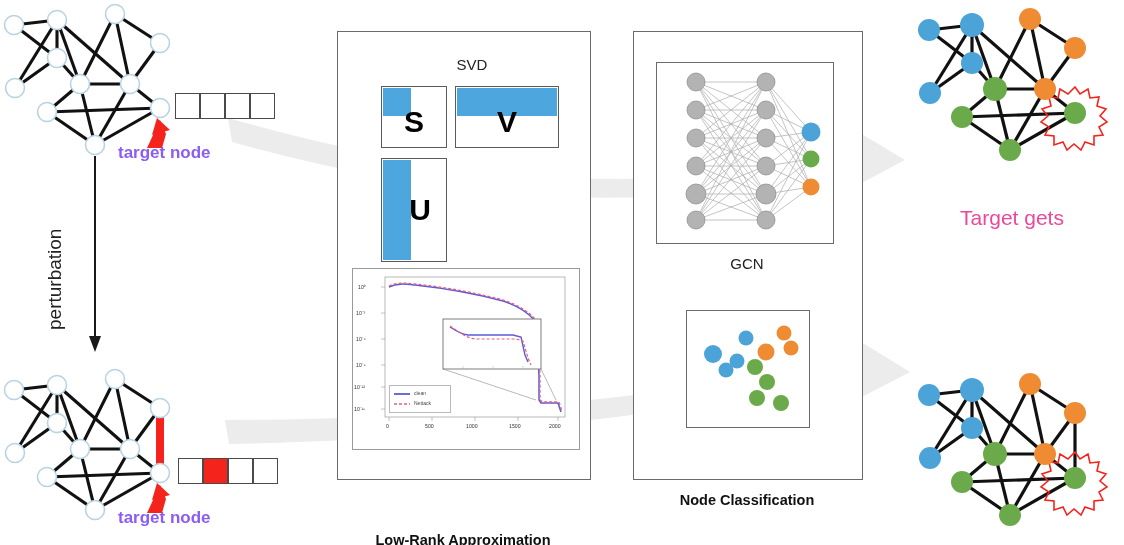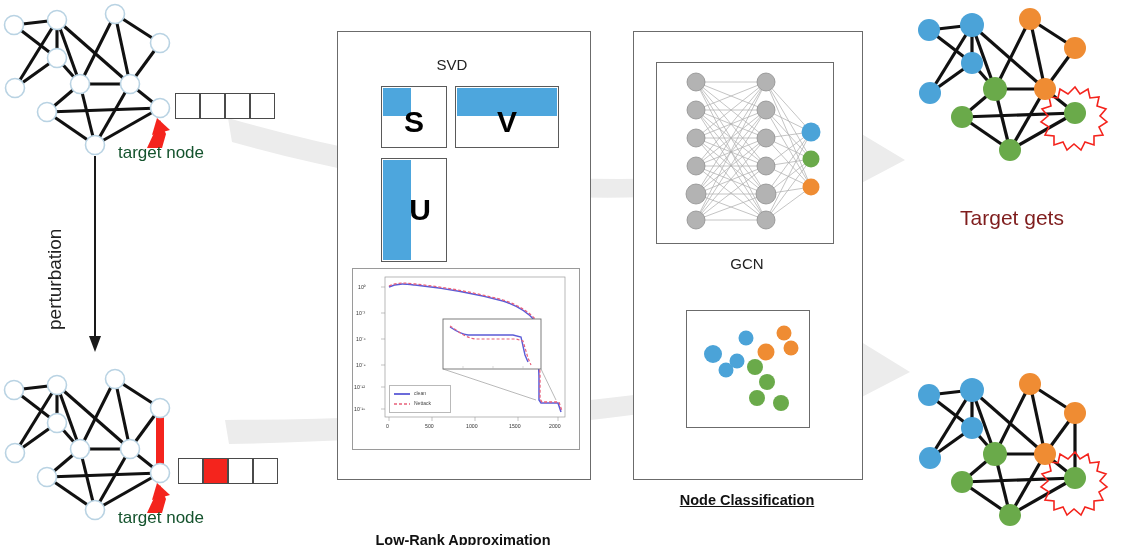--- a/index.html
+++ b/index.html
@@ -6,24 +6,24 @@
   body{width:1124px;height:545px;position:relative;overflow:hidden;
        font-family:"Liberation Sans", sans-serif;}
   #root{position:absolute;left:0;top:0;width:1124px;height:545px;}
   svg.layer{position:absolute;left:0;top:0;width:1124px;height:545px;overflow:visible;}
   .panel{position:absolute;border:1.5px solid #6b6b6b;background:#ffffff;}
   .panel-caption{position:absolute;text-align:center;font-weight:bold;font-size:14.5px;color:#111;}
   .plain-label{position:absolute;text-align:center;color:#222;}
   .mat{position:absolute;border:1.6px solid #5a5a5a;background:#ffffff;box-sizing:border-box;}
   .mat-letter{position:absolute;font-weight:bold;color:#000;display:flex;align-items:center;justify-content:center;}
   .mat-fill{position:absolute;background:#4da6dd;}
-  .redlabel{position:absolute;color:#14532d;font-size:17px;white-space:nowrap;}
+  .redlabel{position:absolute;color:#8b5cf6;font-size:17px;white-space:nowrap;font-weight:bold;}
   .vertlabel{position:absolute;color:#222;font-size:19px;white-space:nowrap;
              transform-origin:0 0;transform:rotate(-90deg);}
-  .bigtext{position:absolute;text-align:center;font-size:21px;color:#7f1d1d;line-height:1.25;}
+  .bigtext{position:absolute;text-align:center;font-size:21px;color:#ec4899;line-height:1.25;}
   .featcell{position:absolute;border:1.4px solid #4a4a4a;box-sizing:border-box;background:#fff;}
   .featcell.on{background:#f4241d;}
   .chartbox{position:absolute;border:1px solid #9a9a9a;background:#fff;}
   .tick{position:absolute;color:#333;font-size:5.2px;white-space:nowrap;}
   .legendbox{position:absolute;border:0.8px solid #b9b9b9;background:#fff;}
   .legtxt{position:absolute;font-size:5px;color:#444;white-space:nowrap;}
 </style>
 </head>
 <body>
 
@@ -146,21 +146,21 @@
 
   <div>
     <div class="featcell" style="left:178px;top:458px;width:25px;height:26px;"></div>
     <div class="featcell on" style="left:203px;top:458px;width:25px;height:26px;"></div>
     <div class="featcell" style="left:228px;top:458px;width:25px;height:26px;"></div>
     <div class="featcell" style="left:253px;top:458px;width:25px;height:26px;"></div>
   </div>
 
   <div class="panel" style="left:337px;top:31px;width:252px;height:447px;"></div>
 
-  <div class="plain-label" style="left:337px;top:56px;width:230px;font-size:15px;">SVD</div>
+  <div class="plain-label" style="left:337px;top:56px;width:230px;font-size:15px;padding-left:20px;">SVD</div>
 
   <div>
     <div class="mat" style="left:381px;top:86px;width:66px;height:62px;"></div>
     <div class="mat-fill" style="left:383px;top:88px;width:28px;height:28px;"></div>
     <div class="mat-letter" style="left:381px;top:96px;width:66px;height:52px;font-size:30px;">S</div>
   </div>
 
   <div>
     <div class="mat" style="left:455px;top:86px;width:104px;height:62px;"></div>
     <div class="mat-fill" style="left:457px;top:88px;width:100px;height:28px;"></div>
@@ -340,21 +340,21 @@
       <circle cx="81" cy="72" r="8" fill="#6aaa4a"></circle>
       <circle cx="71" cy="88" r="8" fill="#6aaa4a"></circle>
       <circle cx="95" cy="93" r="8" fill="#6aaa4a"></circle>
       <circle cx="80" cy="42" r="8.5" fill="#ef8c33"></circle>
       <circle cx="98" cy="23" r="7.5" fill="#ef8c33"></circle>
       <circle cx="105" cy="38" r="7.5" fill="#ef8c33"></circle>
     </g>
   </svg>
 
 
-  <div class="panel-caption" style="left:633px;top:492px;width:228px;text-decoration:underline;">Node Classification</div>
+  <div class="panel-caption" style="left:633px;top:492px;width:228px;">Node Classification</div>
 
   <svg class="layer">
     <g transform="translate(915,5)">
       <g stroke="#111" stroke-width="3.2" fill="none">
         <line x1="14" y1="25" x2="57" y2="20"></line>
         <line x1="57" y1="20" x2="57" y2="58"></line>
         <line x1="57" y1="20" x2="80" y2="84"></line>
         <line x1="14" y1="25" x2="57" y2="58"></line>
         <line x1="57" y1="58" x2="15" y2="88"></line>
         <line x1="57" y1="20" x2="15" y2="88"></line>

